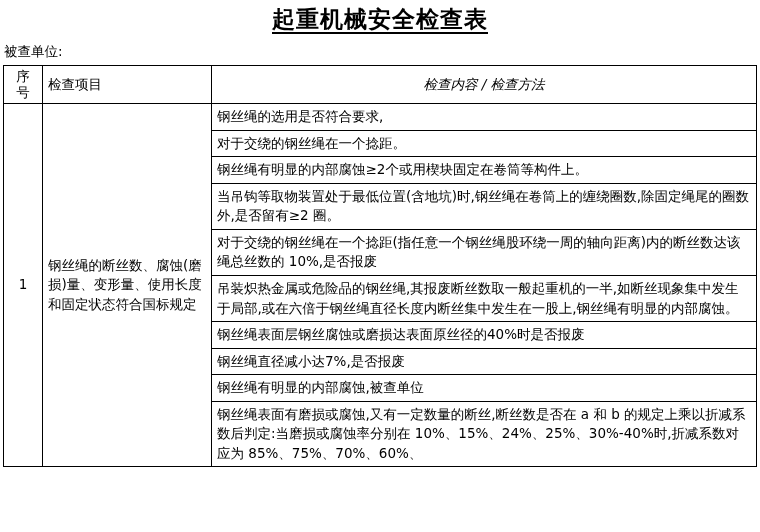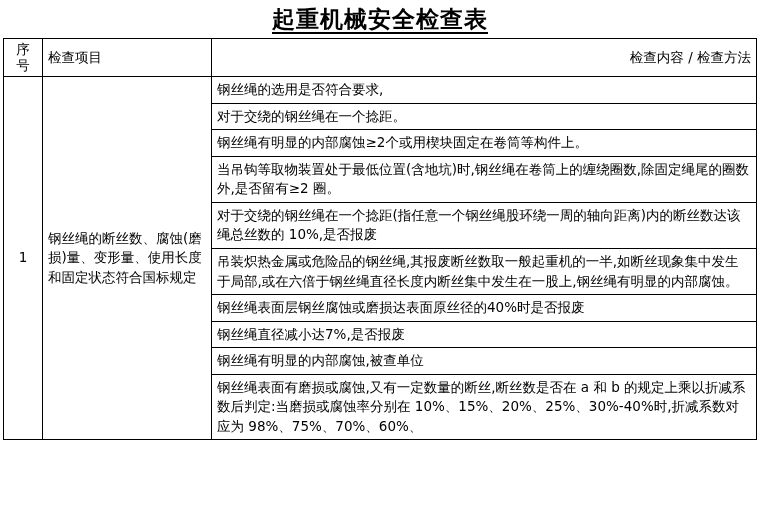--- a/index.html
+++ b/index.html
@@ -55,21 +55,22 @@
   }
   th.col-no {
     width: 28px;
     text-align: center;
   }
   th.col-item {
     width: 158px;
     text-align: left;
   }
   th.col-content {
-    text-align: right;
+    text-align: center;
+    font-style: italic;
   }
   td.cell-no {
     width: 28px;
     text-align: center;
     vertical-align: middle;
   }
   td.cell-item {
     width: 158px;
     text-align: left;
     vertical-align: middle;
@@ -87,20 +88,21 @@
     line-height: 1.15;
   }
 </style>
 </head>
 <body>
 
 <div class="page">
 
   <div class="doc-title">起重机械安全检查表</div>
 
+  <div class="subtitle">被查单位:</div>
 
   <table class="check-table">
     <thead>
       <tr>
         <th class="col-no">
           <span class="vert-head">序</span>
           <span class="vert-head">号</span>
         </th>
         <th class="col-item">检查项目</th>
         <th class="col-content">检查内容 / 检查方法</th>
@@ -130,18 +132,18 @@
       <tr>
         <td class="cell-content">钢丝绳表面层钢丝腐蚀或磨损达表面原丝径的40%时是否报废</td>
       </tr>
       <tr>
         <td class="cell-content">钢丝绳直径减小达7%,是否报废</td>
       </tr>
       <tr>
         <td class="cell-content">钢丝绳有明显的内部腐蚀,被查单位</td>
       </tr>
       <tr>
-        <td class="cell-content">钢丝绳表面有磨损或腐蚀,又有一定数量的断丝,断丝数是否在 a 和 b 的规定上乘以折减系数后判定:当磨损或腐蚀率分别在 10%、15%、20%、25%、30%-40%时,折减系数对应为 98%、75%、70%、60%、</td>
+        <td class="cell-content">钢丝绳表面有磨损或腐蚀,又有一定数量的断丝,断丝数是否在 a 和 b 的规定上乘以折减系数后判定:当磨损或腐蚀率分别在 10%、15%、24%、25%、30%-40%时,折减系数对应为 85%、75%、70%、60%、</td>
       </tr>
     </tbody>
   </table>
 
 </div>
 
 </body></html>

